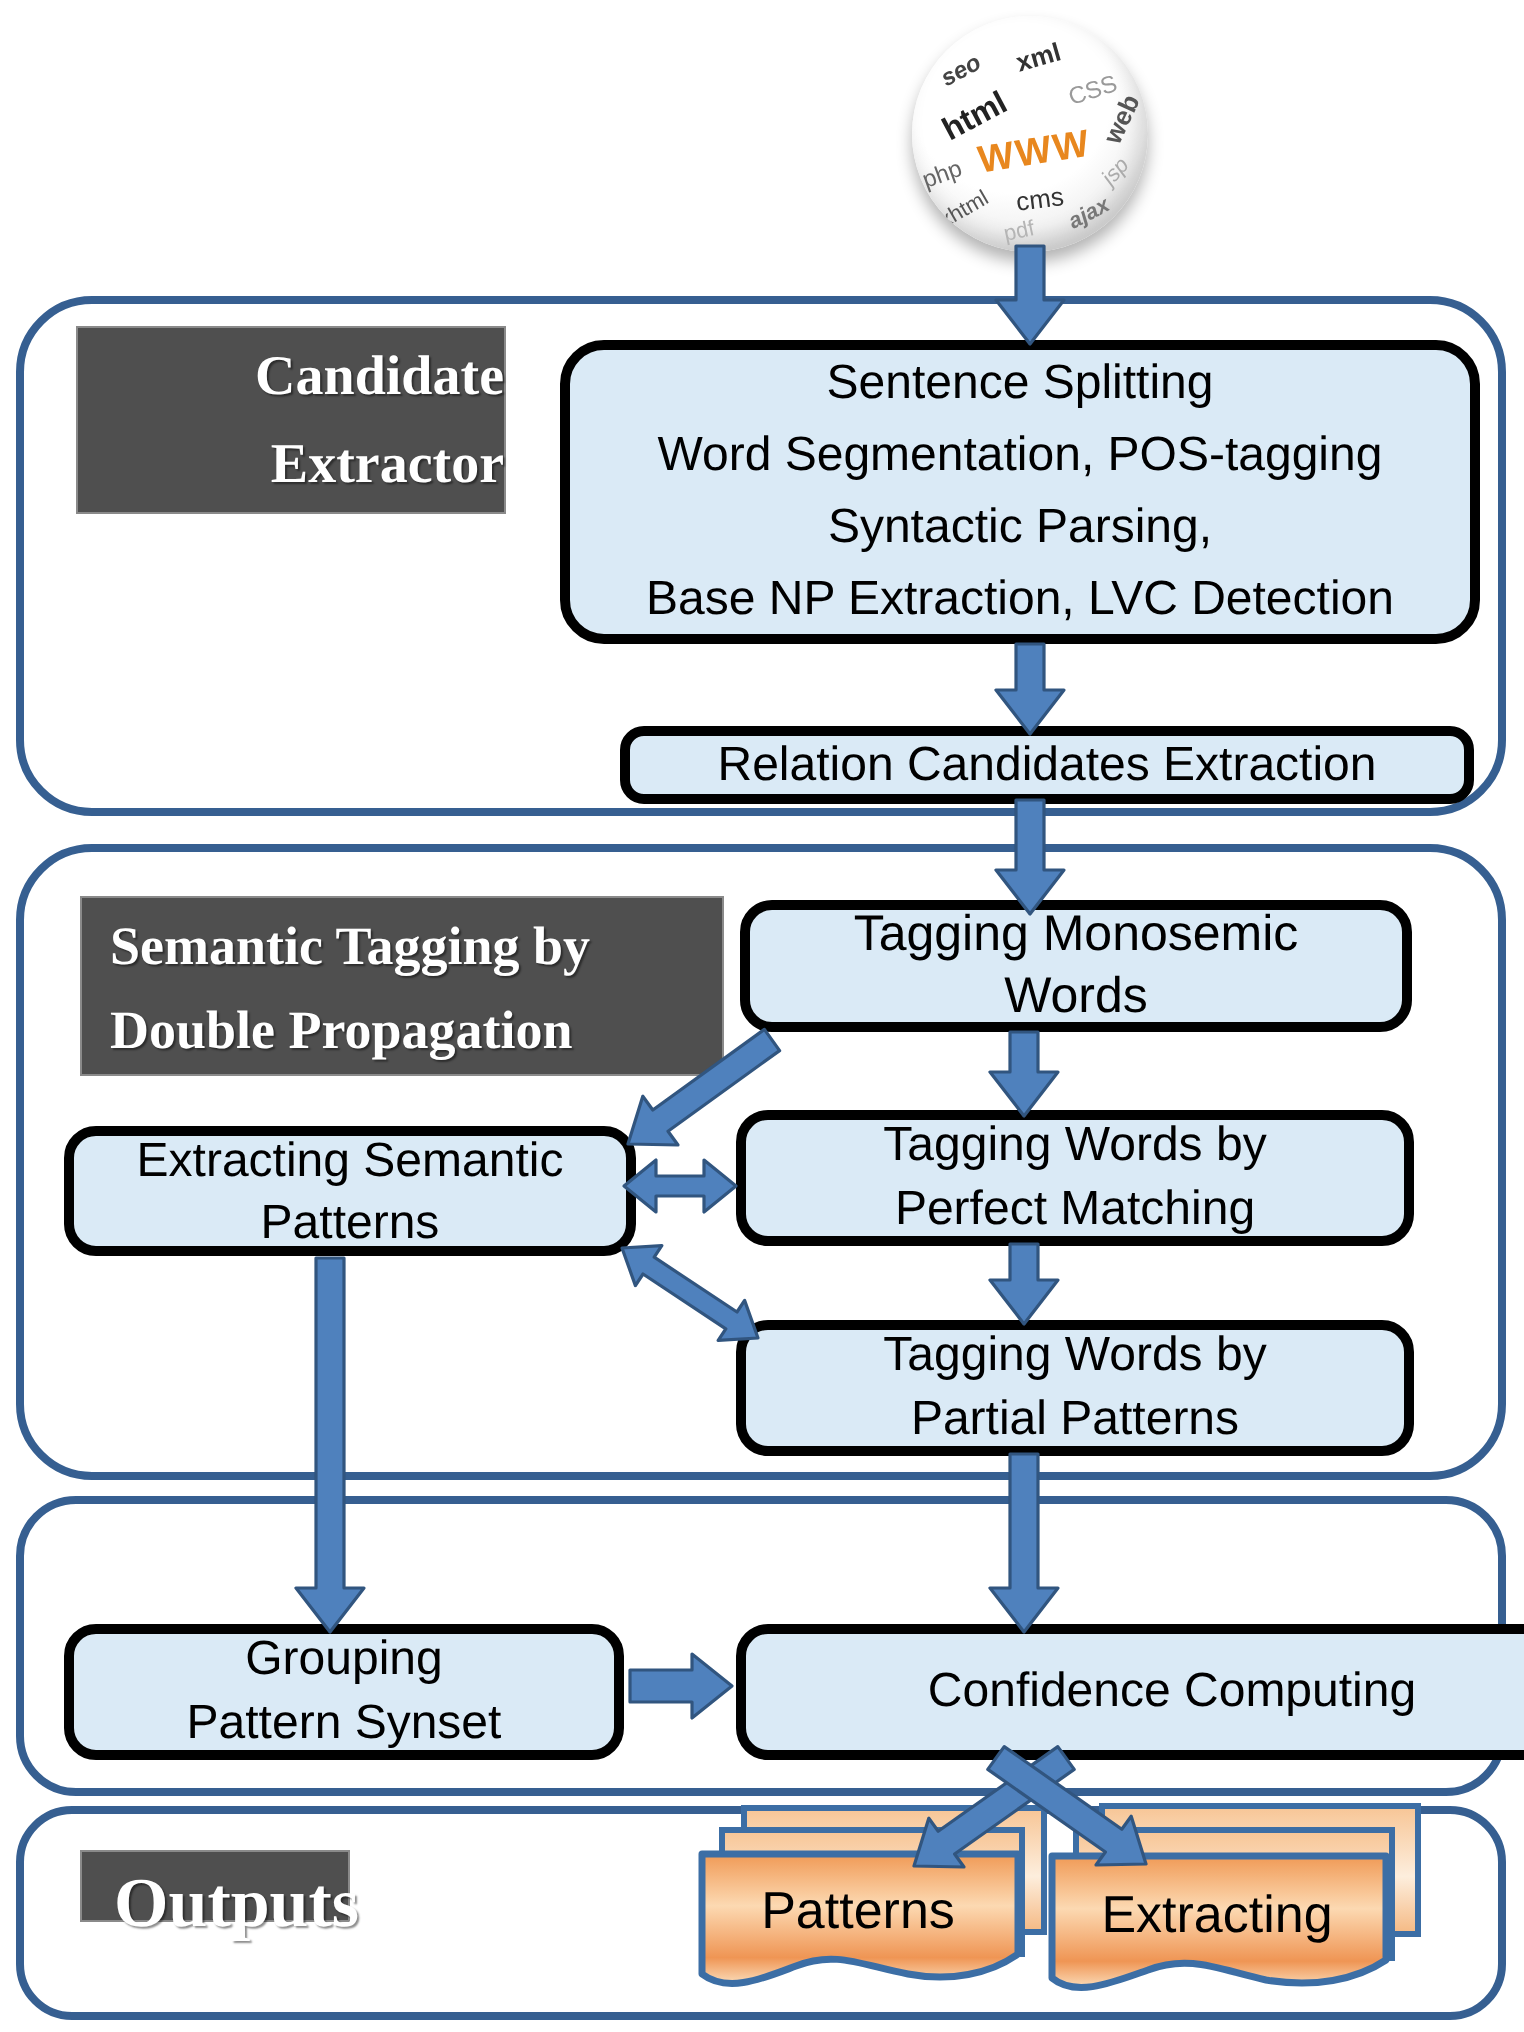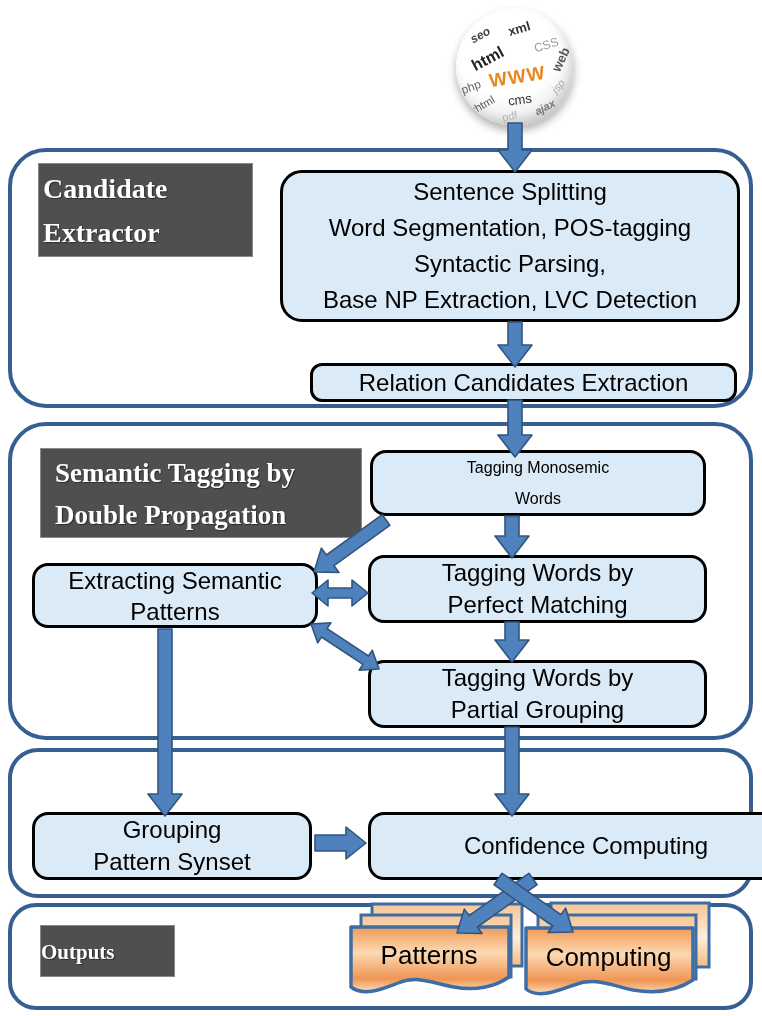--- a/index.html
+++ b/index.html
@@ -12,33 +12,33 @@
   .s1{left:8px;top:148px;width:745px;height:260px;border-radius:38px;}
   .s2{left:8px;top:422px;width:745px;height:318px;border-radius:38px;}
   .s3{left:8px;top:748px;width:745px;height:150px;border-radius:30px;}
   .s4{left:8px;top:903px;width:745px;height:107px;border-radius:28px;}
   
   .hdr{
     position:absolute;background:#4f4f4f;border:1px solid #8a8a8a;color:#fff;
     font-family:"Liberation Serif","DejaVu Serif",serif;font-weight:bold;
     text-shadow:1px 1px 1px rgba(0,0,0,.45);box-sizing:border-box;z-index:3;
   }
-  .hdr1{left:38px;top:163px;width:215px;height:94px;font-size:28px;line-height:44px;padding:3px 0 0 4px;}
+  .hdr1{left:38px;top:163px;width:215px;height:94px;font-size:28px;line-height:44px;padding:3px 0 0 4px;text-align:right;}
   .hdr2{left:40px;top:448px;width:322px;height:90px;font-size:27px;line-height:42px;padding:3px 0 0 14px;}
   .hdr3{left:295px;top:762px;width:145px;height:45px;font-size:27px;line-height:45px;text-align:center;}
-  .hdr4{left:40px;top:925px;width:135px;height:52px;font-size:21px;line-height:52px;}
+  .hdr4{left:40px;top:925px;width:135px;height:36px;font-size:35px;line-height:52px;padding-left:16px;}
   
   .pbox{
-    position:absolute;background:#daeaf6;border:3px solid #000000;box-sizing:border-box;
+    position:absolute;background:#daeaf6;border:5px solid #000000;box-sizing:border-box;
     display:flex;flex-direction:column;align-items:center;justify-content:center;
     color:#000;text-align:center;z-index:2;
   }
   .bx-process{left:280px;top:170px;width:460px;height:152px;border-radius:22px;font-size:24px;line-height:36px;}
   .bx-relation{left:310px;top:363px;width:427px;height:39px;border-radius:12px;font-size:24px;}
-  .bx-monosemic{left:370px;top:450px;width:336px;height:66px;border-radius:16px;font-size:16px;line-height:31px;}
+  .bx-monosemic{left:370px;top:450px;width:336px;height:66px;border-radius:16px;font-size:25px;line-height:31px;}
   .bx-extracting{left:32px;top:563px;width:286px;height:65px;border-radius:16px;font-size:24px;line-height:31px;}
   .bx-perfect{left:368px;top:555px;width:339px;height:68px;border-radius:16px;font-size:24px;line-height:32px;}
   .bx-partial{left:368px;top:660px;width:339px;height:68px;border-radius:16px;font-size:24px;line-height:32px;}
   .bx-synset{left:32px;top:812px;width:280px;height:68px;border-radius:16px;font-size:24px;line-height:32px;}
   .bx-confidence{left:368px;top:812px;width:436px;height:68px;border-radius:16px;font-size:24px;}
   
   .globe{
     position:absolute;left:456px;top:8px;width:118px;height:118px;border-radius:50%;
     background:radial-gradient(circle at 42% 32%,#ffffff 48%,#f2f2f2 66%,#dcdcdc 82%,#bdbdbd 96%);
     box-shadow:0 5px 8px rgba(0,0,0,.30), inset -4px -6px 10px rgba(0,0,0,.12);
@@ -122,21 +122,21 @@
     <div>Patterns</div>
   </div>
 
   <div class="pbox bx-perfect">
     <div>Tagging Words by</div>
     <div>Perfect Matching</div>
   </div>
 
   <div class="pbox bx-partial">
     <div>Tagging Words by</div>
-    <div>Partial Grouping</div>
+    <div>Partial Patterns</div>
   </div>
 
   <div class="pbox bx-synset">
     <div>Grouping</div>
     <div>Pattern Synset</div>
   </div>
 
   <div class="pbox bx-confidence">
     <div>Confidence Computing</div>
   </div>
@@ -160,21 +160,21 @@
     <path d="M7,29 H165 V79 C151,89 131,93 110,89 C88,85 74,77 54,85 C38,91 20,99 7,89 Z" fill="url(#docGrad)" stroke="#3c6ea5" stroke-width="3.5" stroke-linejoin="round"></path>
   </svg>
 
   <svg class="docsvg" style="left:519px;top:897px;" width="206" height="110">
     <rect x="32" y="6" width="158" height="64" fill="url(#docGradBack)" stroke="#3c6ea5" stroke-width="3"></rect>
     <rect x="19" y="18" width="158" height="64" fill="url(#docGradBack)" stroke="#3c6ea5" stroke-width="3"></rect>
     <path d="M7,31 H174 V83 C159,93 138,97 114,93 C91,88 76,80 55,88 C38,94 19,102 7,92 Z" fill="url(#docGrad)" stroke="#3c6ea5" stroke-width="3.5" stroke-linejoin="round"></path>
   </svg>
 
   <div class="doclabel lab-patterns">Patterns</div>
-  <div class="doclabel lab-relations">Computing</div>
+  <div class="doclabel lab-relations">Extracting</div>
 
   <svg class="arrows" viewBox="0 0 762 1016">
     <polygon class="arrow" points="508,123 522,123 522,150 532,150 515,172 498,150 508,150"></polygon>
     <polygon class="arrow" points="508,322 522,322 522,345 532,345 515,367 498,345 508,345"></polygon>
     <polygon class="arrow" points="508,400 522,400 522,435 532,435 515,457 498,435 508,435"></polygon>
     <polygon class="arrow" points="505,516 519,516 519,536 529,536 512,558 495,536 505,536"></polygon>
     <polygon class="arrow" points="505,622 519,622 519,640 529,640 512,662 495,640 505,640"></polygon>
     <polygon class="arrow" points="158,629 172,629 172,794 182,794 165,816 148,794 158,794"></polygon>
     <polygon class="arrow" points="505,727 519,727 519,794 529,794 512,816 495,794 505,794"></polygon>
     <polygon class="arrow" points="315,835 346,835 346,827 366,843 346,859 346,851 315,851"></polygon>

